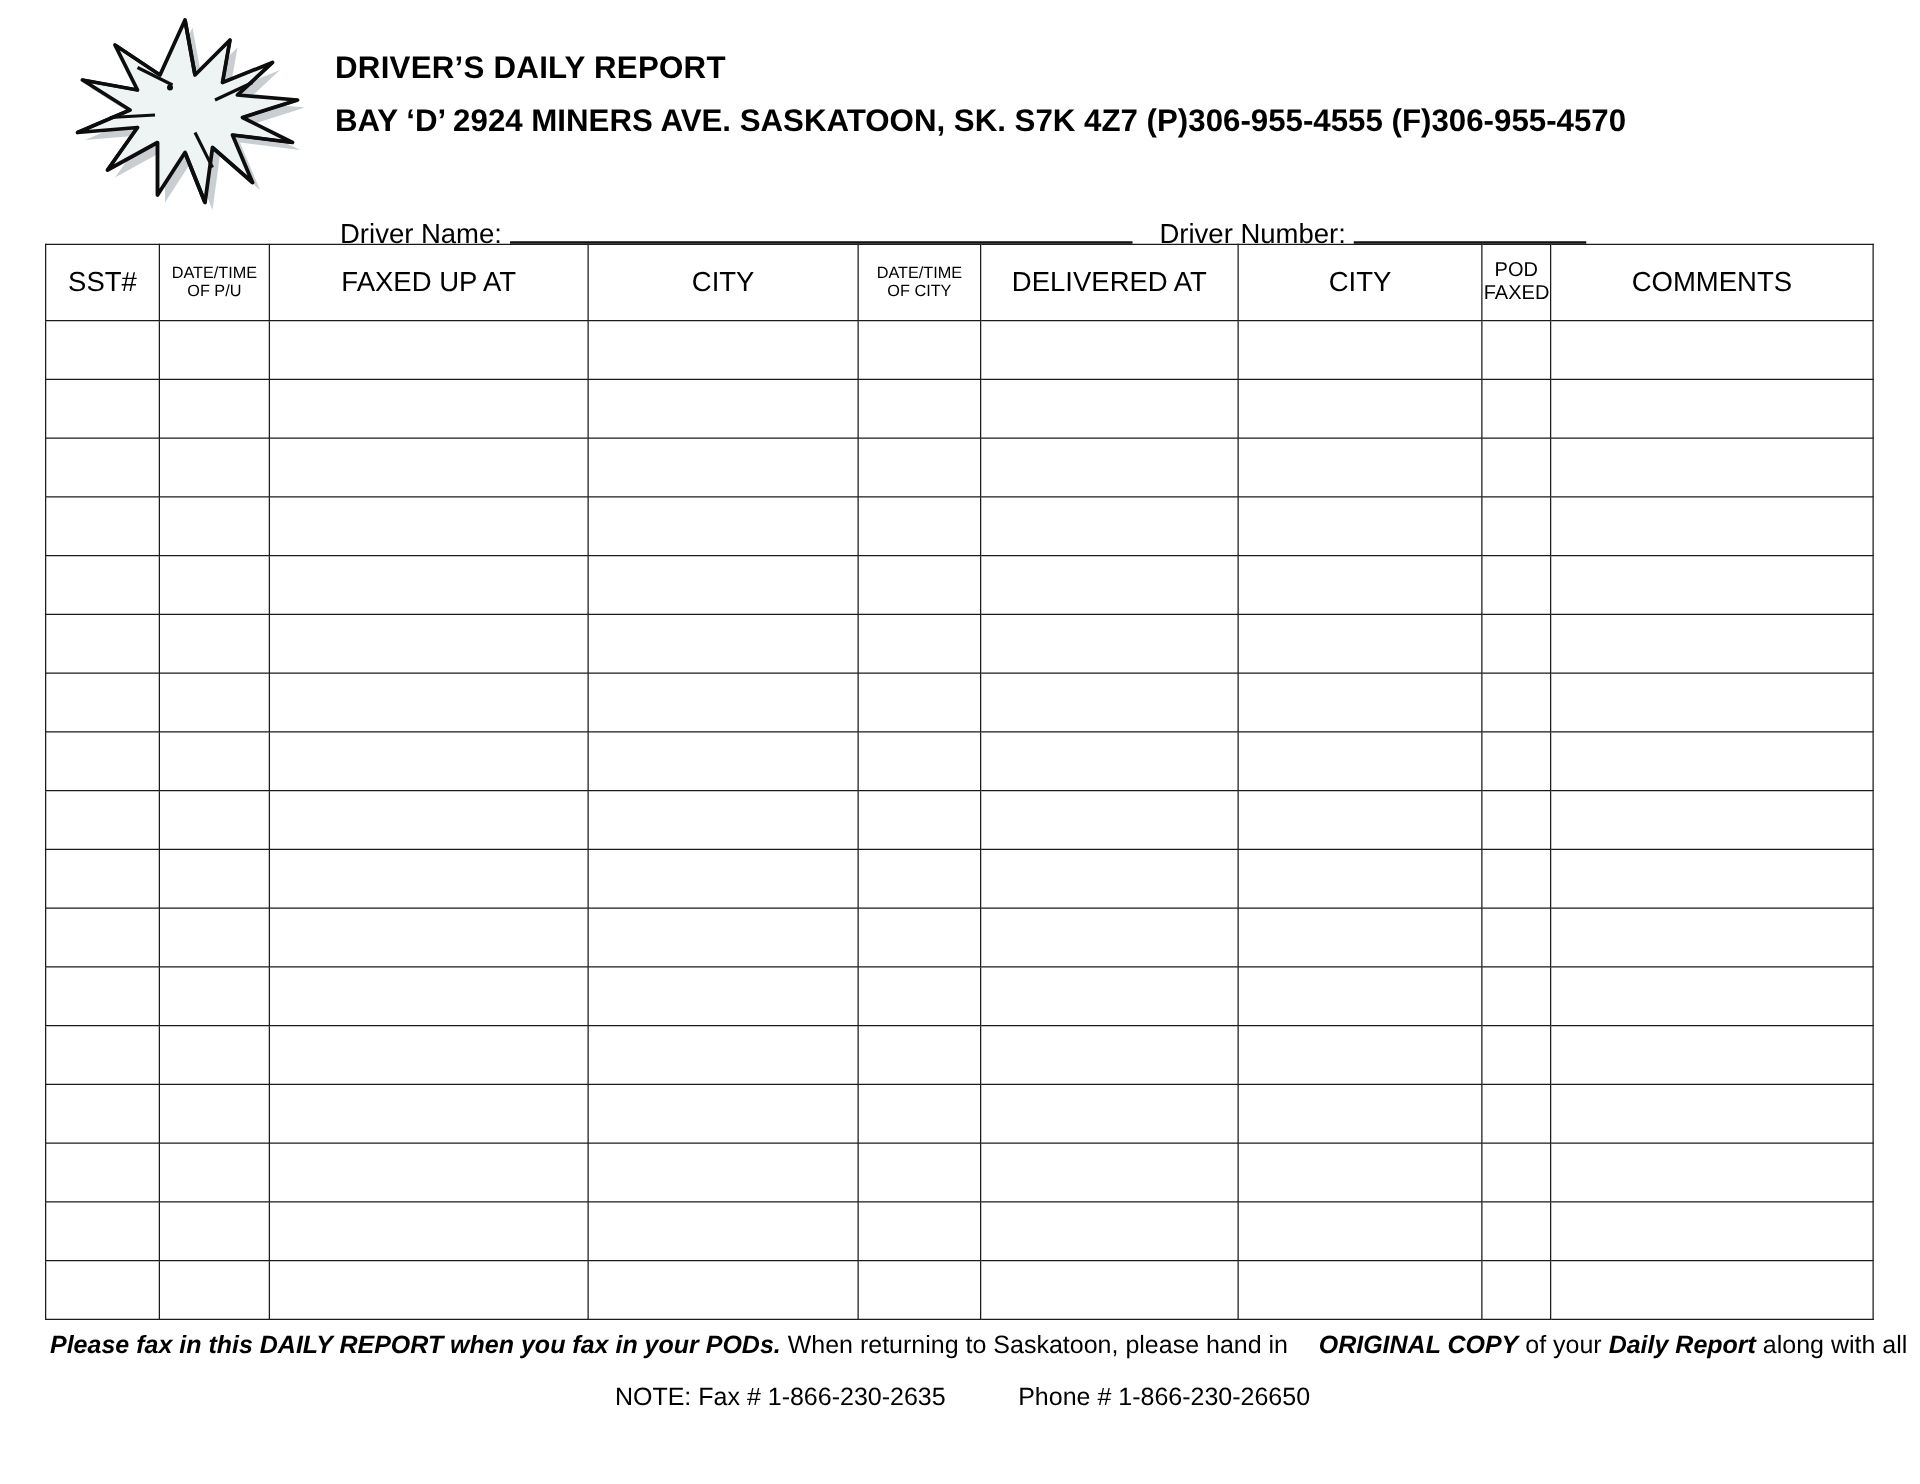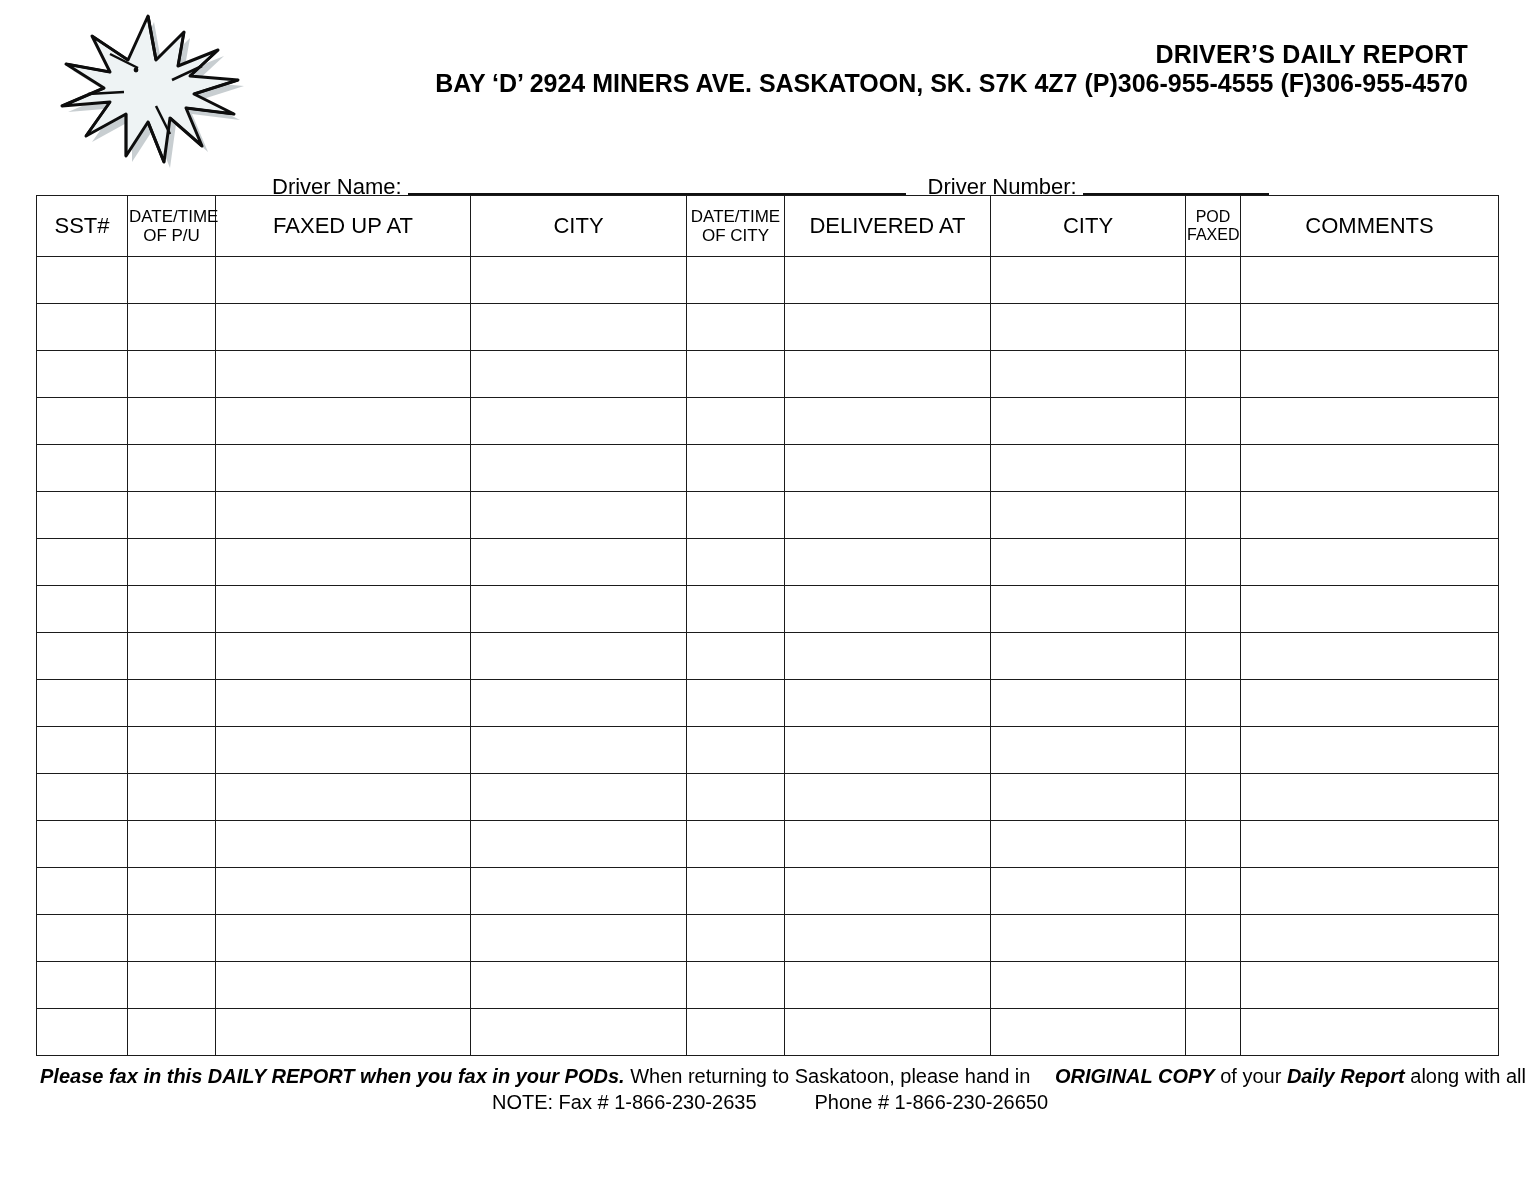--- a/index.html
+++ b/index.html
@@ -25,35 +25,36 @@
     height: 160px;
   }
   .logo svg { display: block; width: 200px; height: 160px; }
 
   
   .title-block {
     position: absolute;
     left: 268px;
     top: 40px;
     width: 1200px;
-    text-align: right;
+    text-align: left;
   }
   .title-main {
     font-family: "Liberation Sans Narrow", "Liberation Sans", sans-serif;
     font-weight: bold;
     font-size: 25px;
     letter-spacing: 0.2px;
     line-height: 1.15;
     white-space: nowrap;
   }
   .title-sub {
     font-family: "Liberation Sans Narrow", "Liberation Sans", sans-serif;
     font-weight: bold;
     font-size: 25px;
     line-height: 1.15;
+    margin-top: 14px;
     white-space: nowrap;
   }
 
   
   .driver-line {
     position: absolute;
     left: 272px;
     top: 168px;
     width: 1010px;
     height: 30px;
@@ -93,21 +94,21 @@
   .sheet-table thead th {
     height: 56px;
     font-weight: normal;
     font-size: 22px;
     text-align: center;
     vertical-align: middle;
     line-height: 1.05;
     padding: 2px 1px;
   }
   .sheet-table thead th.small {
-    font-size: 17px;
+    font-size: 13px;
     line-height: 1.12;
   }
   .sheet-table thead th.xsmall {
     font-size: 16px;
     line-height: 1.15;
     margin-left: 12px;
   }
   .sheet-table tbody td {
     height: 46px;
   }
@@ -122,21 +123,21 @@
   }
   .footer-main {
     font-family: "Liberation Sans Narrow", "Liberation Sans", sans-serif;
     font-size: 20px;
     line-height: 1.25;
     white-space: nowrap;
   }
   .footer-main b { font-weight: bold; font-style: italic; }
   .footer-main i.bi { font-weight: bold; font-style: italic; margin-left: 19px; }
   .footer-note {
-    margin-top: 0;
+    margin-top: 16px;
     font-size: 20px;
     line-height: 1.3;
     white-space: nowrap;
   }
   .footer-note .sp { display: inline-block; width: 58px; }
 </style>
 </head>
 <body>
 
 <div class="logo">

